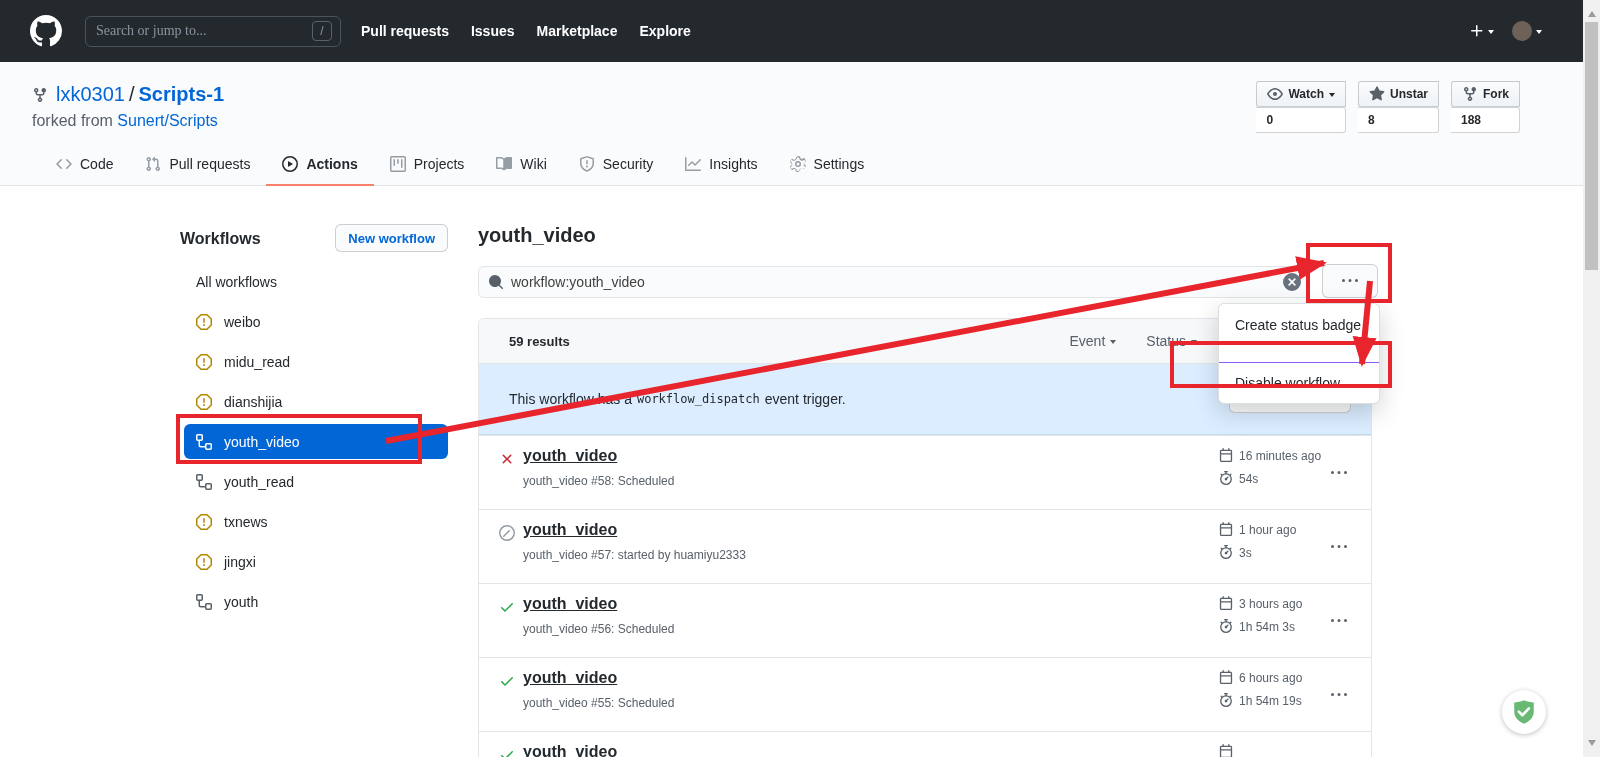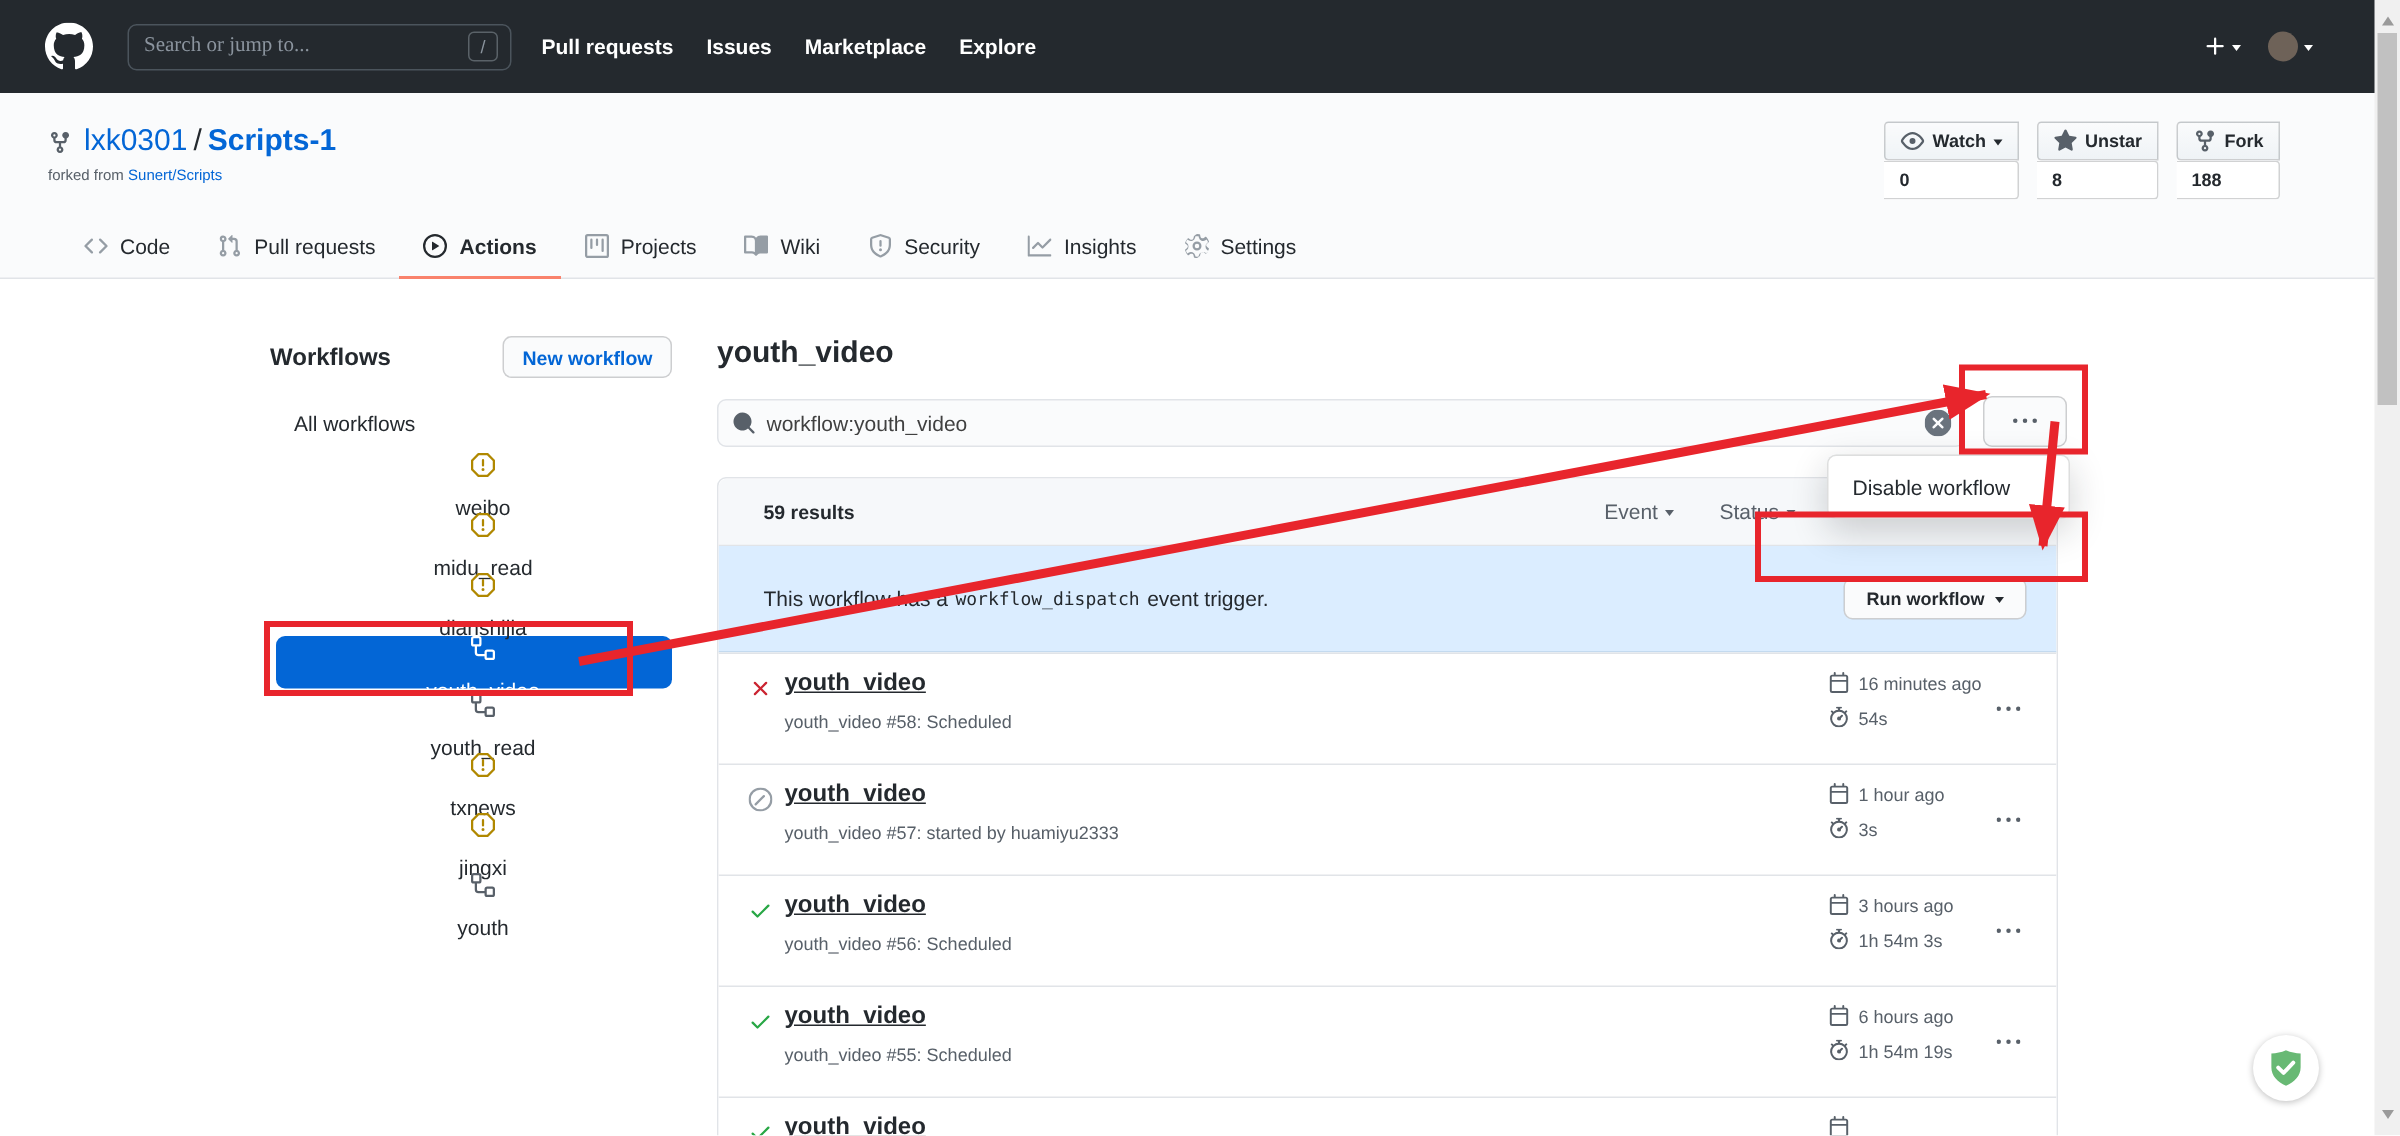--- a/index.html
+++ b/index.html
@@ -44,21 +44,21 @@
   .repo-head {
     position:absolute; left:0; top:62px; width:1600px; height:124px;
     background:#fafbfc; border-bottom:1px solid #e1e4e8;
   }
   .repo-title-row { position:absolute; left:32px; top:21px; display:flex; align-items:center; gap:8px; }
   .repo-title-row .ic { color:#586069; }
   .repo-title { font-size:20px; font-weight:400; }
   .repo-title a { color:#0366d6; text-decoration:none; }
   .repo-title .sep { color:#24292e; padding:0 4px; }
   .repo-title .rname { font-weight:600; }
-  .fork-note { position:absolute; left:32px; top:50px; font-size:10px; color:#586069; }
+  .fork-note { position:absolute; left:32px; top:50px; font-size:16px; color:#586069; }
   .fork-note a { color:#0366d6; text-decoration:none; }
   .repo-actions { position:absolute; right:80px; top:19px; display:flex; gap:12px; }
   .btn-group { display:flex;flex-direction:column; }
   .btn-gray {
     height:26px; display:flex; align-items:center; gap:5px; padding:0 10px;
     background:linear-gradient(#fafbfc,#eff3f6); border:1px solid rgba(27,31,35,.2);
     border-radius:3px 0 0 3px; font-size:12px; font-weight:600; color:#24292e; cursor:pointer;
     font-family:inherit;
   }
   .btn-gray .ic { color:#586069; }
@@ -81,21 +81,21 @@
   .sb-head { position:relative; height:44px; }
   .sb-title { position:absolute; left:4px; top:12px; font-size:16px; font-weight:600; }
   .new-wf-btn {
     position:absolute; right:0; top:6px; height:28px; padding:0 12px;
     background:#fafbfc; border:1px solid rgba(27,31,35,.2); border-radius:6px;
     color:#0366d6; font-size:13px; font-weight:600; cursor:pointer; font-family:inherit;
   }
   .sb-all { height:40px; display:flex; align-items:center; padding-left:20px; font-size:14px; color:#24292e; cursor:pointer; }
   .sb-item {
     height:40px; display:flex; align-items:center; gap:12px; padding-left:20px;
-    font-size:14px; color:#24292e; cursor:pointer; white-space:nowrap;flex-direction:column;
+    font-size:14px; color:#24292e; cursor:pointer; white-space:nowrap;
   }
   .sb-item .ic.warn { color:#b08800; }
   .sb-item .ic.wf { color:#586069; }
   .sb-item.selected {
     height:35px; margin:2px 0 3px 8px; padding-left:12px; border-radius:6px;
     background:#0366d6; color:#fff; font-weight:400;
   }
   .sb-item.selected .ic.wf { color:#fff; }
 
   
@@ -568,20 +568,21 @@
         <a class="run-title" href="#">youth_video</a>
         <svg class="ic meta-ic" width="14" height="14" style="left:740px;top:12px">
             <use href="#i-calendar"></use>
           </svg>
         <span class="run-time"></span>
       </div>
     </div>
   </main>
 
   <div class="dropdown">
+    <div class="dd-item">Create status badge</div>
     <div class="dd-item">Disable workflow</div>
   </div>
 
   <div class="redbox rb-sidebar"></div>
   <div class="redbox rb-kebab"></div>
   <div class="redbox rb-disable"></div>
   <svg class="arrows" width="1600" height="757">
     <defs>
       <marker id="ah" markerWidth="6" markerHeight="5" refX="4.5" refY="2" orient="auto">
         <polygon points="0 0, 5 2, 0 4" fill="#e8252c"></polygon>

